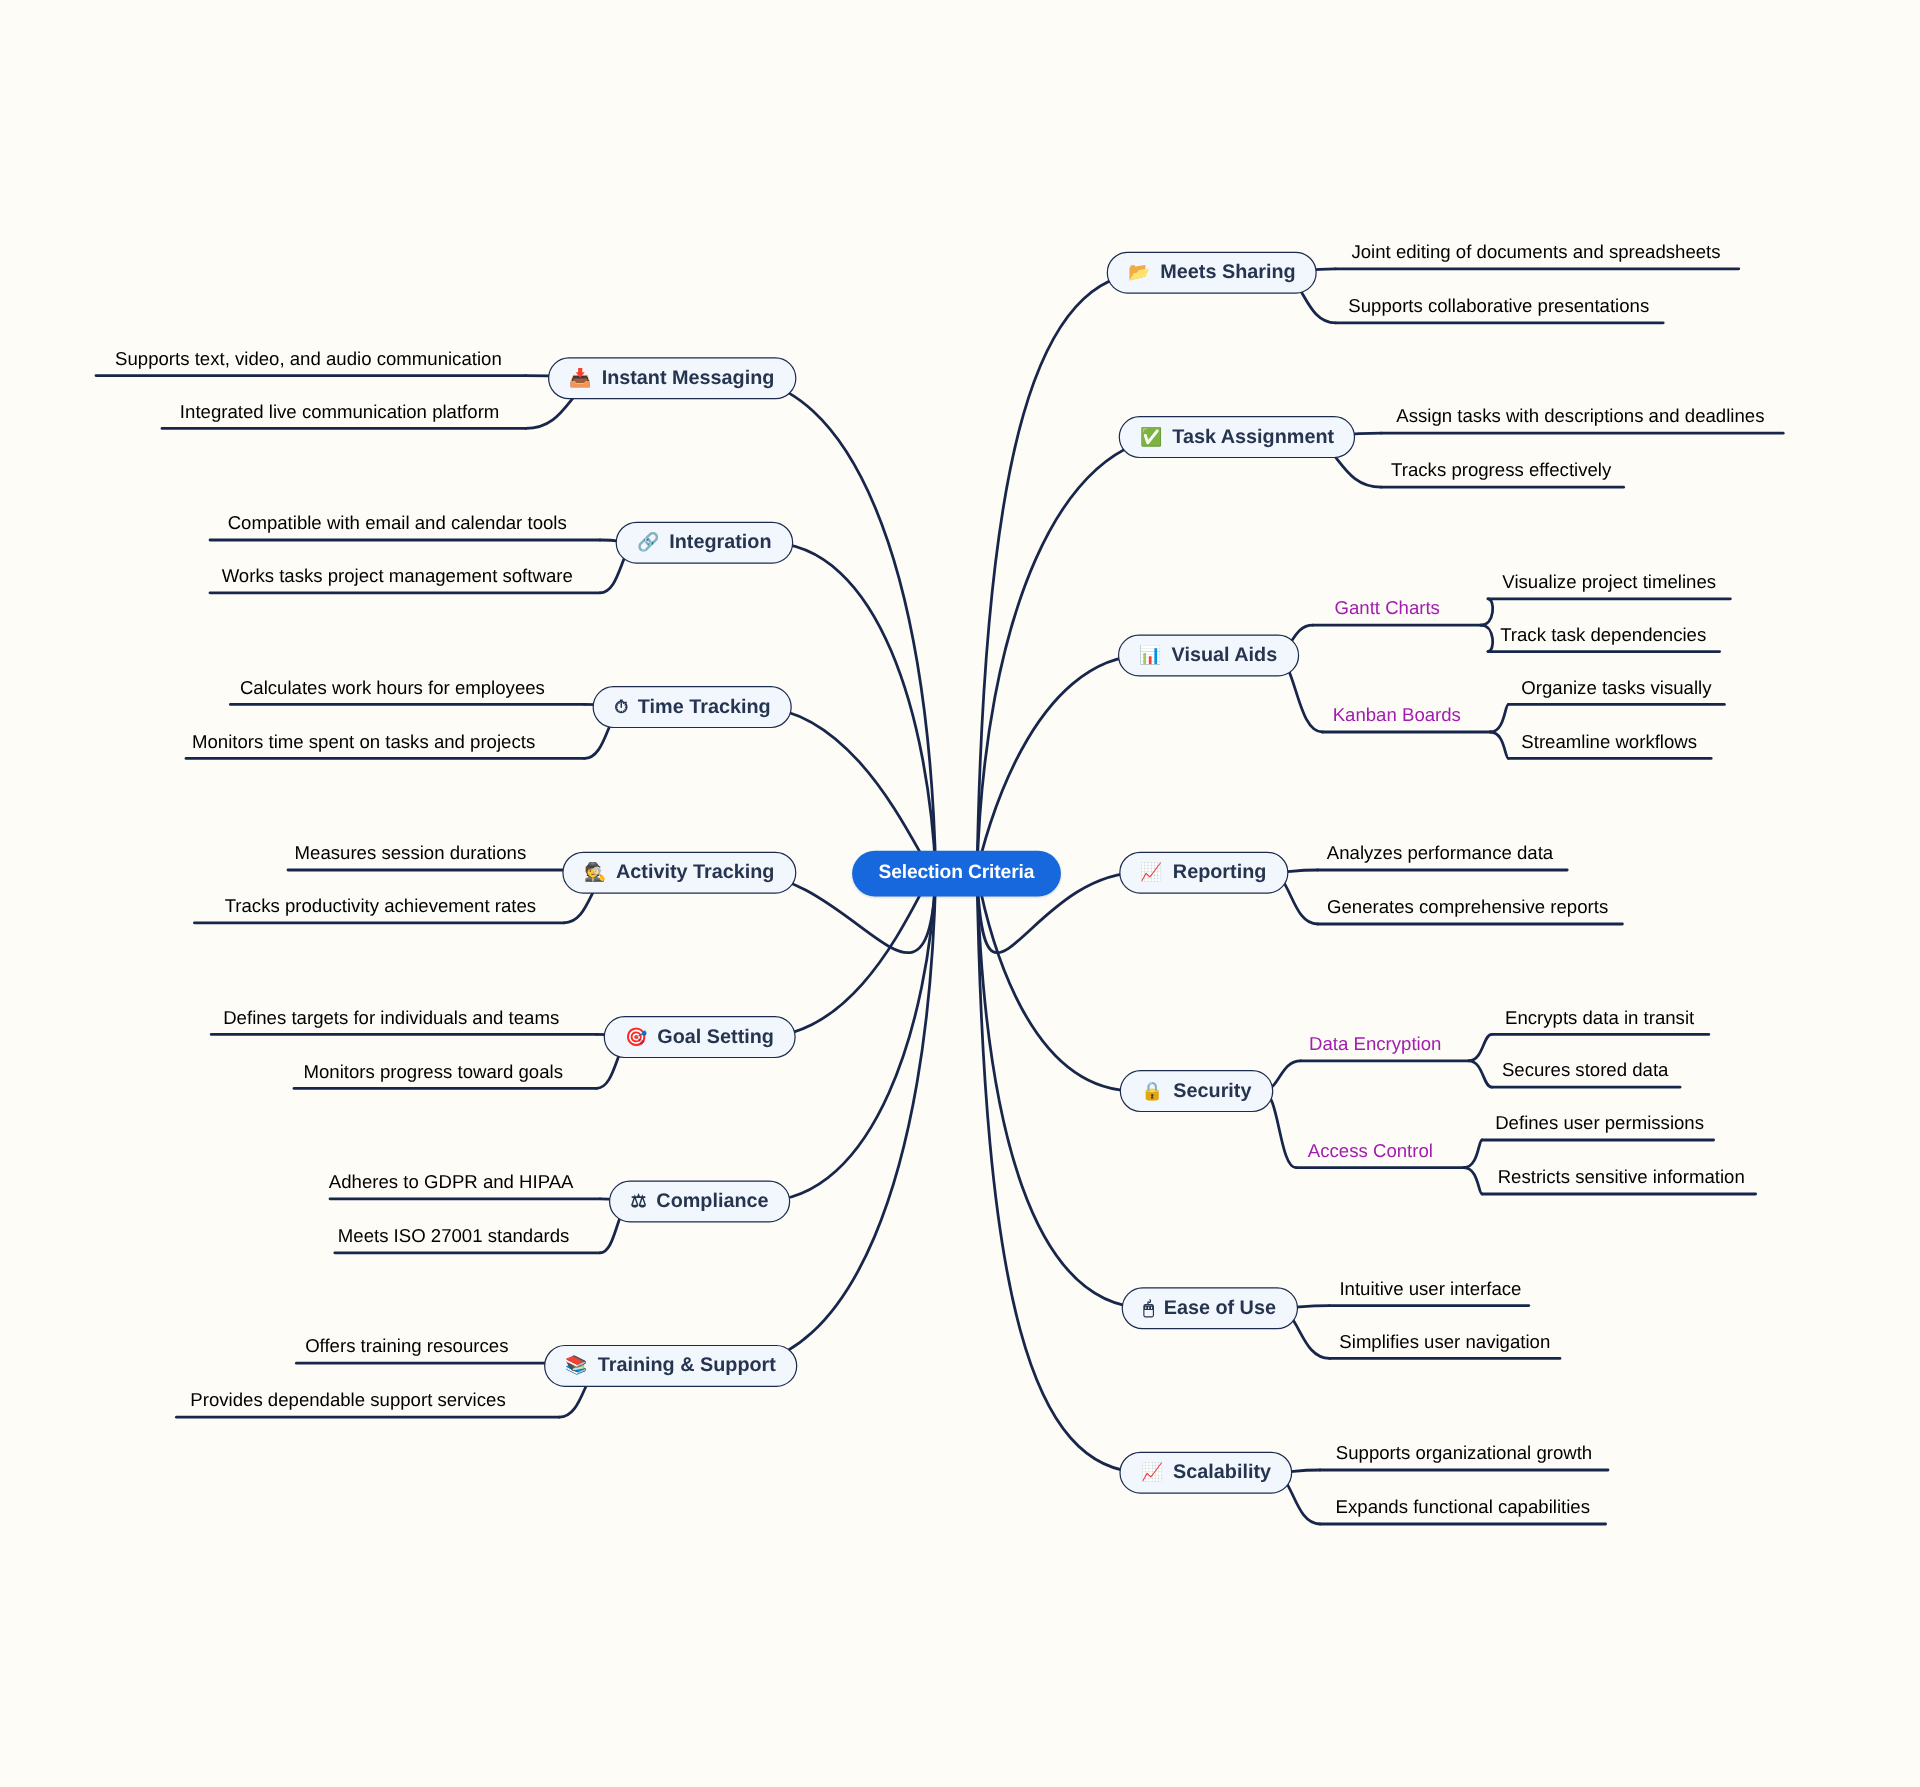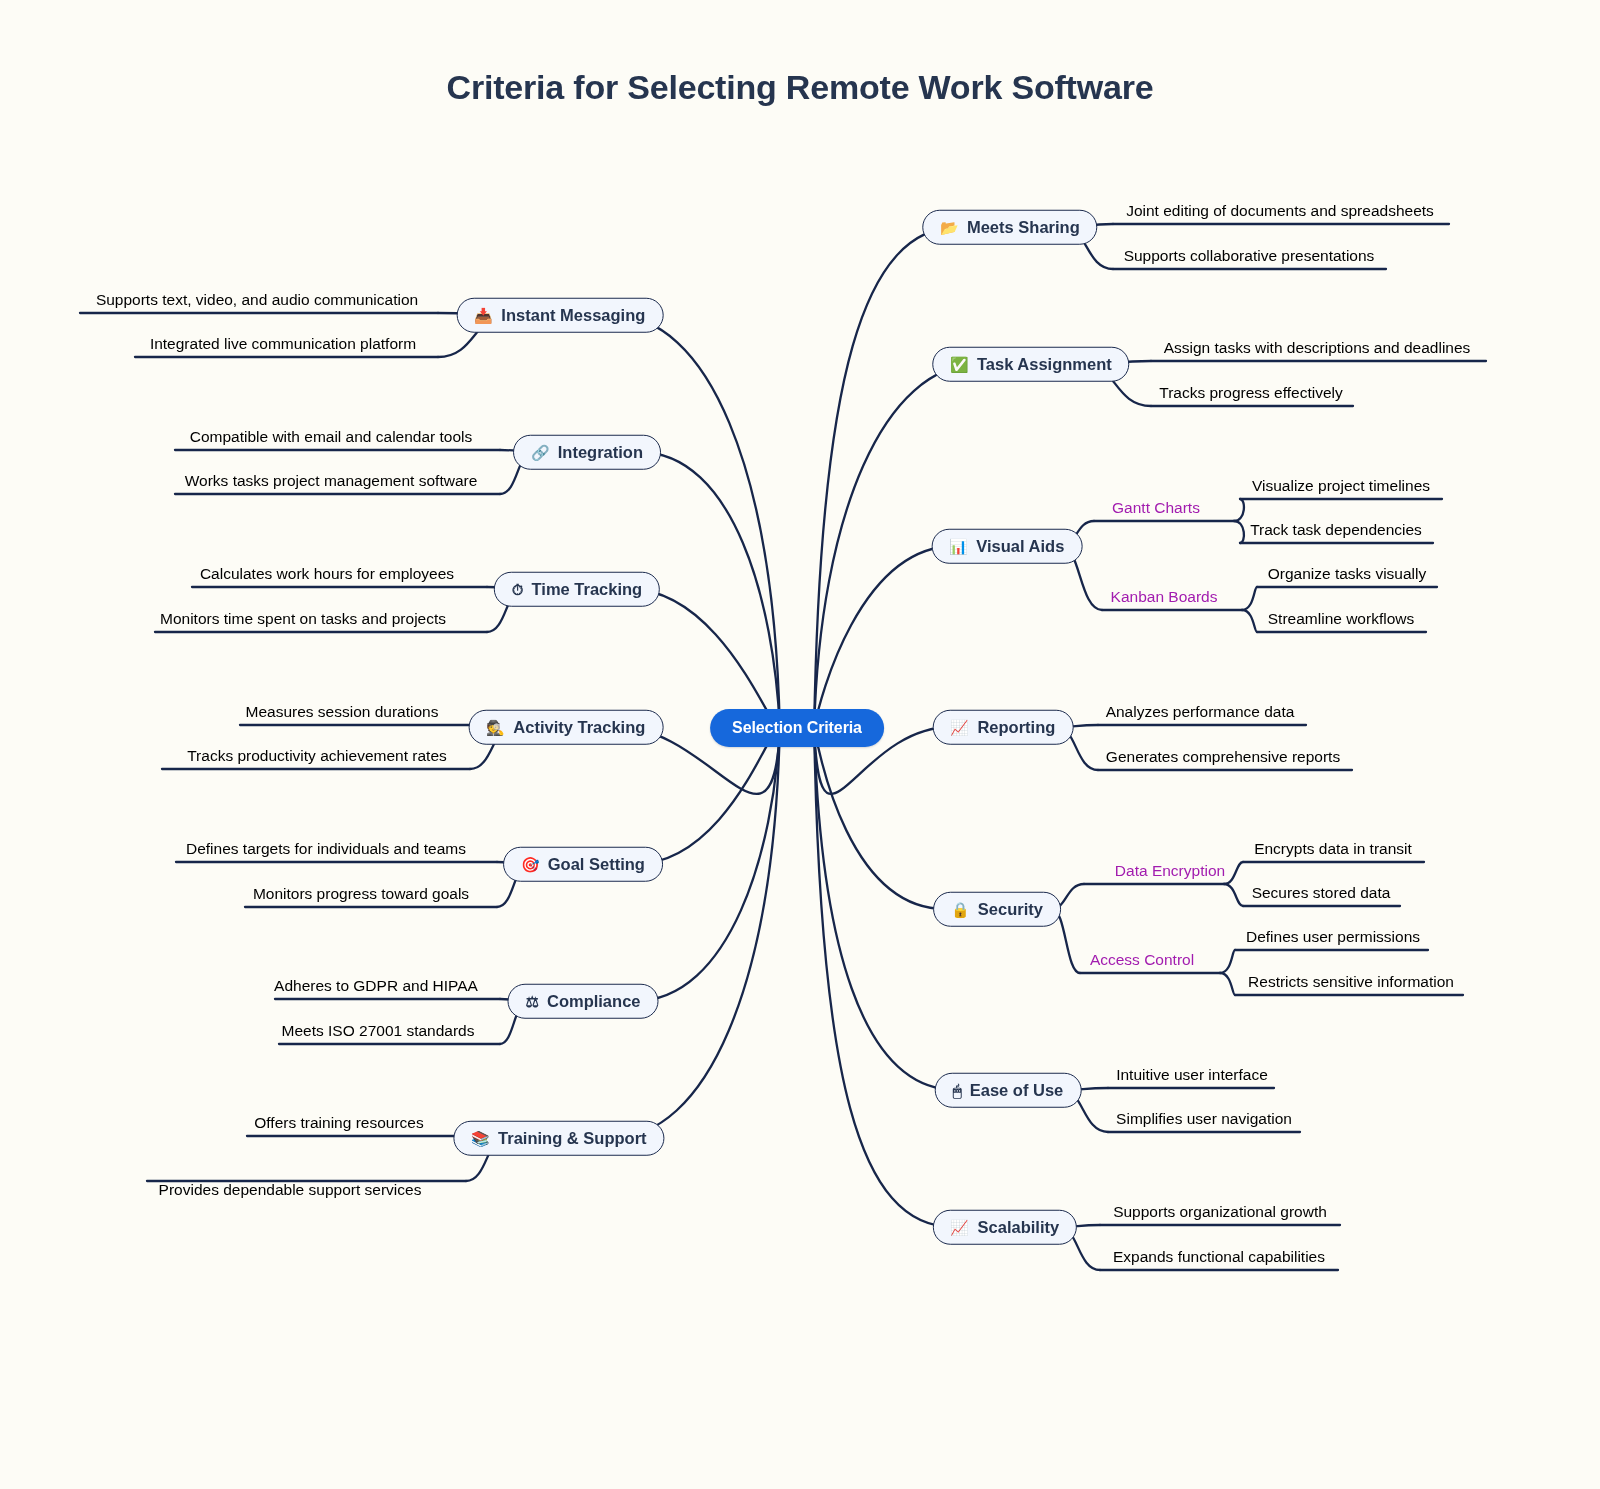--- a/index.html
+++ b/index.html
@@ -174,21 +174,20 @@
       <path d="M 275 999 L 500 999" fill="none" stroke="#17264a" stroke-width="2.3" stroke-linecap="round"></path>
       <path d="M 528 1001 C 514 1001, 514 1044, 500 1044" fill="none" stroke="#17264a" stroke-width="2.3" stroke-linecap="round"></path>
       <path d="M 279 1044 L 500 1044" fill="none" stroke="#17264a" stroke-width="2.3" stroke-linecap="round"></path>
       <path d="M 779.84 728 C 773.84 988, 706 1138, 611 1138" fill="none" stroke="#17264a" stroke-width="2.3" stroke-linecap="round"></path>
       <path d="M 504 1138 C 486.9 1138, 486.9 1136, 466 1136" fill="none" stroke="#17264a" stroke-width="2.3" stroke-linecap="round"></path>
       <path d="M 247 1136 L 466 1136" fill="none" stroke="#17264a" stroke-width="2.3" stroke-linecap="round"></path>
       <path d="M 504 1138 C 486.9 1138, 486.9 1181, 466 1181" fill="none" stroke="#17264a" stroke-width="2.3" stroke-linecap="round"></path>
       <path d="M 147 1181 L 466 1181" fill="none" stroke="#17264a" stroke-width="2.3" stroke-linecap="round"></path>
     </svg>
 
-  <div class="page-title">Criteria for Selecting Remote Work Software</div>
 
   <div id="node-layer">
       <div class="node node-branch" style="left: 1010px; top: 227px;">
         <span class="ic">📂</span>
         <span>Meets Sharing</span>
       </div>
       <div class="node node-leaf" style="left: 1280px; top: 211px;">Joint editing of documents and spreadsheets</div>
       <div class="node node-leaf" style="left: 1249px; top: 256px;">Supports collaborative presentations</div>
       <div class="node node-branch" style="left: 1031px; top: 364px;">
         <span class="ic">✅</span>
@@ -209,21 +208,21 @@
       <div class="node node-branch" style="left: 1003px; top: 727px;">
         <span class="ic">📈</span>
         <span>Reporting</span>
       </div>
       <div class="node node-leaf" style="left: 1200px; top: 712px;">Analyzes performance data</div>
       <div class="node node-leaf" style="left: 1223px; top: 757px;">Generates comprehensive reports</div>
       <div class="node node-branch" style="left: 997px; top: 909px;">
         <span class="ic">🔒</span>
         <span>Security</span>
       </div>
-      <div class="node node-sub" style="left: 1146px; top: 871px; margin-left: 24px;">Data Encryption</div>
+      <div class="node node-sub" style="left: 1146px; top: 871px;">Data Encryption</div>
       <div class="node node-leaf" style="left: 1333px; top: 849px;">Encrypts data in transit</div>
       <div class="node node-leaf" style="left: 1321px; top: 893px;">Secures stored data</div>
       <div class="node node-sub" style="left: 1142px; top: 960px;">Access Control</div>
       <div class="node node-leaf" style="left: 1333px; top: 937px;">Defines user permissions</div>
       <div class="node node-leaf" style="left: 1351px; top: 982px;">Restricts sensitive information</div>
       <div class="node node-branch" style="left: 1008px; top: 1090px;">
         <span class="ic">🖱</span>
         <span>Ease of Use</span>
       </div>
       <div class="node node-leaf" style="left: 1192px; top: 1075px;">Intuitive user interface</div>
@@ -268,17 +267,17 @@
         <span class="ic">⚖</span>
         <span>Compliance</span>
       </div>
       <div class="node node-leaf" style="left: 376px; top: 986px;">Adheres to GDPR and HIPAA</div>
       <div class="node node-leaf" style="left: 378px; top: 1031px;">Meets ISO 27001 standards</div>
       <div class="node node-branch" style="left: 559px; top: 1138px;">
         <span class="ic">📚</span>
         <span>Training &amp; Support</span>
       </div>
       <div class="node node-leaf" style="left: 339px; top: 1123px;">Offers training resources</div>
-      <div class="node node-leaf" style="left: 290px; top: 1168px; margin-top: 22px;">Provides dependable support services</div>
+      <div class="node node-leaf" style="left: 290px; top: 1168px;">Provides dependable support services</div>
       <div class="node node-central" style="left: 797px; top: 728px;">Selection Criteria</div>
     </div>
 
 </div>
 
 </body></html>

